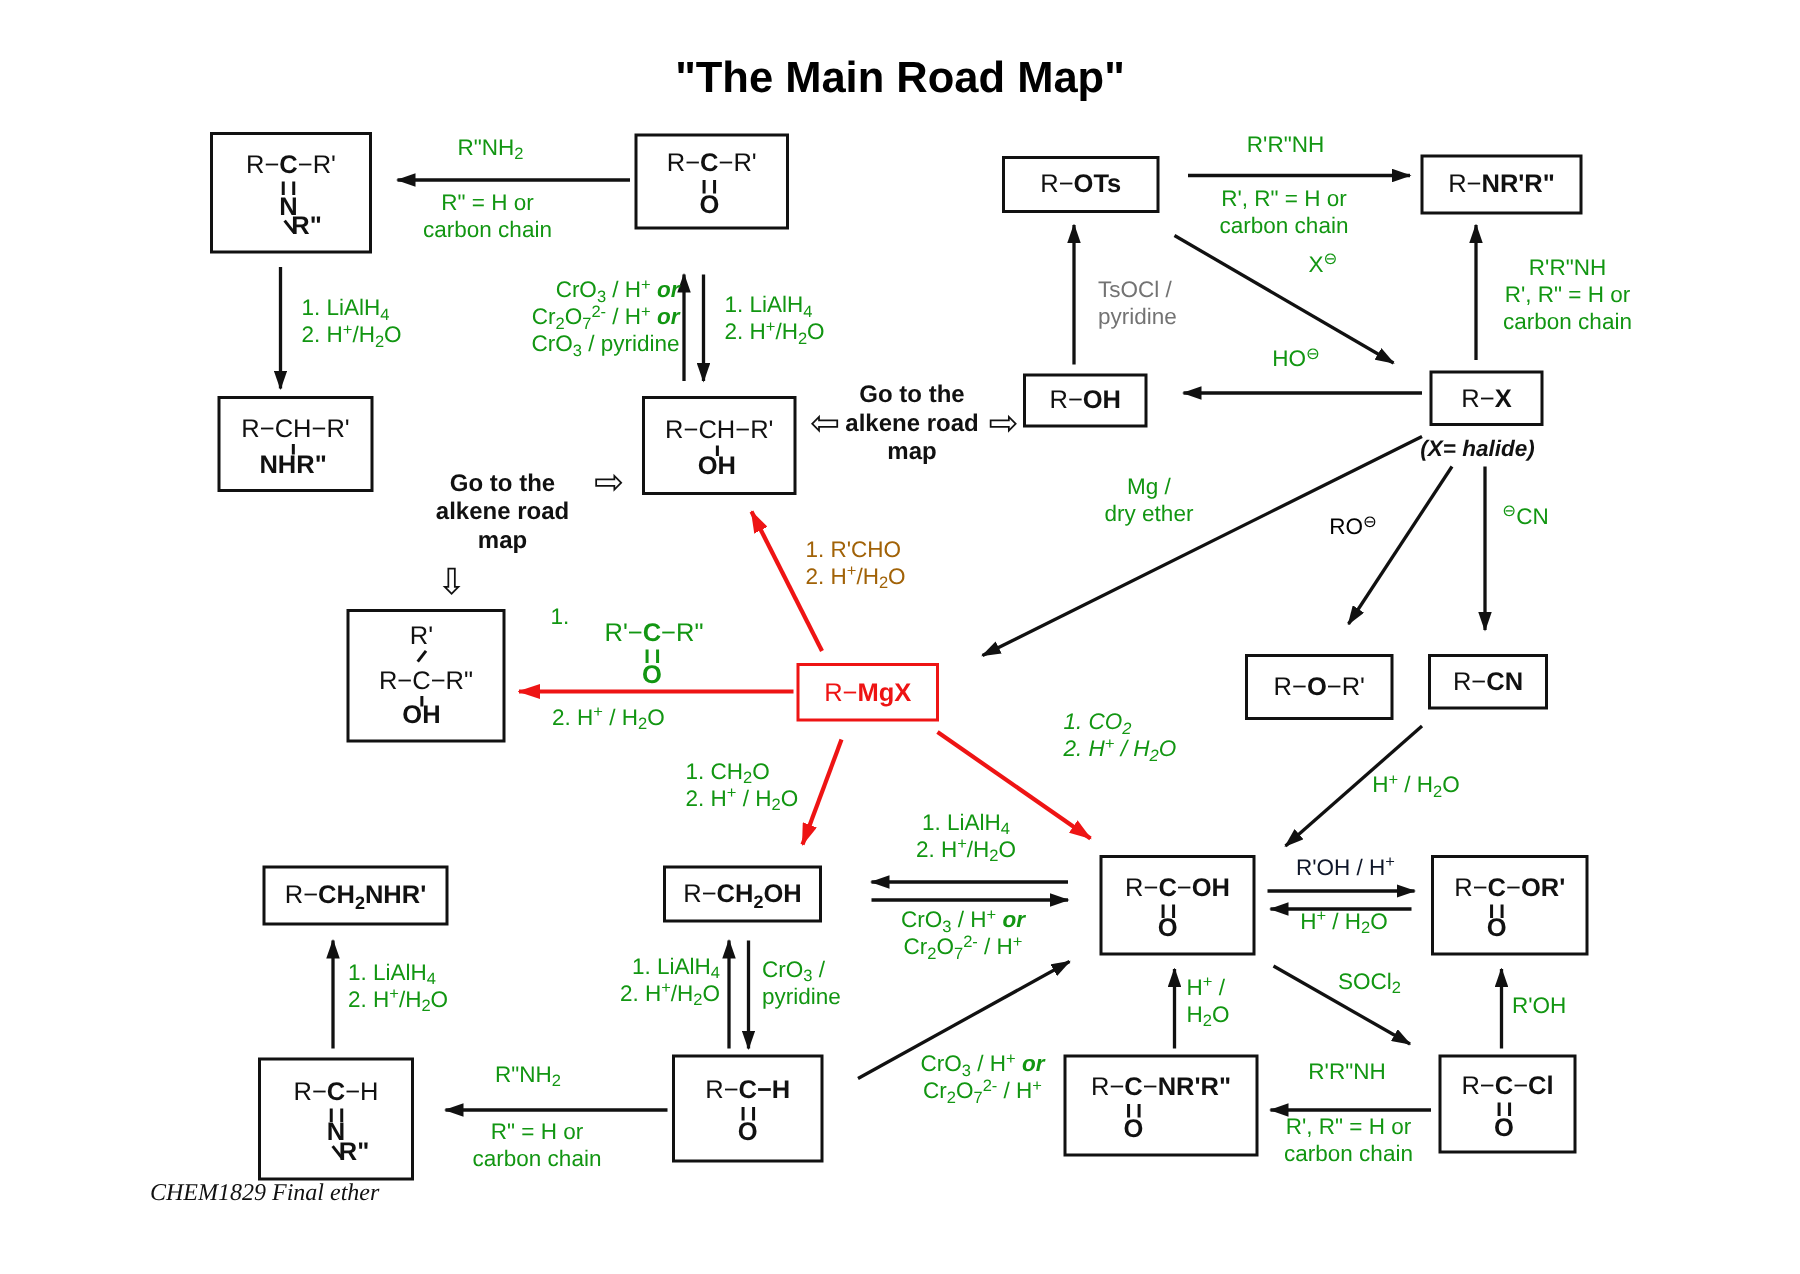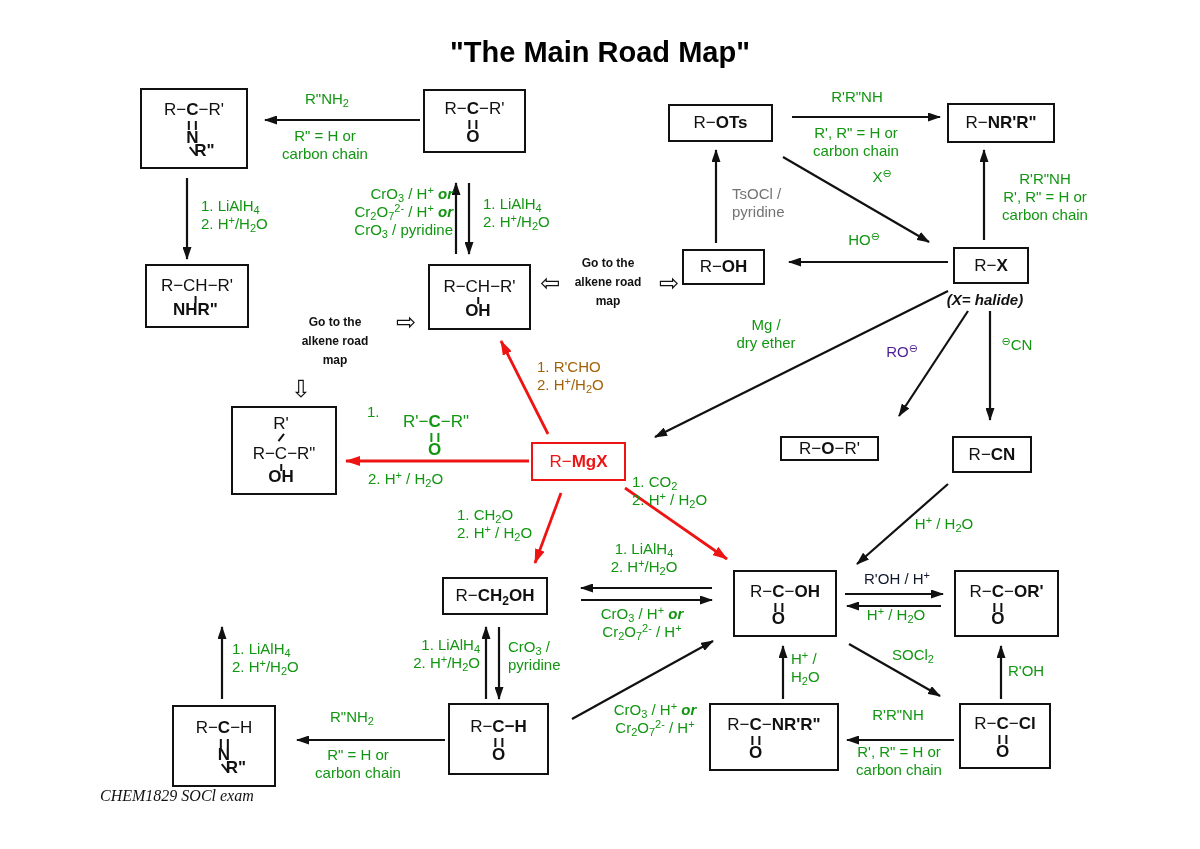--- a/index.html
+++ b/index.html
@@ -26,21 +26,21 @@
   .srow.diagrow{transform:translateX(11px);}
   .bond-dbond{display:inline-block;width:5px;height:9px;margin:1px 0;
               border-left:2px solid currentColor;border-right:2px solid currentColor;}
   .bond-tick{display:inline-block;width:2px;height:7px;background:currentColor;}
   .bond-diag{display:inline-block;width:2px;height:10px;background:currentColor;transform:rotate(-38deg);}
   .bond-diagup{display:inline-block;width:2px;height:9px;background:currentColor;transform:rotate(38deg);}
   .label{position:absolute;font-size:15px;line-height:18px;white-space:nowrap;}
   .label.center{transform:translateX(-50%);text-align:center;}
   .label.right{transform:translateX(-100%);text-align:right;}
   .label.black{color:#111;}
-  .label.bold{font-weight:bold;font-size:12px;line-height:19px;}
+  .label.bold{font-weight:bold;font-size:16px;line-height:19px;}
   .label.italic{font-style:italic;font-weight:bold;}
   .label .sup{font-size:11px;line-height:0;position:relative;top:-5px;}
   .label .sub{font-size:11px;line-height:0;position:relative;top:3px;}
   .label .bi{font-weight:bold;font-style:italic;}
   .blockarrow{position:absolute;font-size:24px;line-height:22px;color:#111;}
 </style>
 </head>
 <body>
 
 <div class="page">
@@ -161,21 +161,21 @@
               </span>
               <span class="srow" style="height: 13px;">
                 <span class="b">OH</span>
               </span>
             </span></span><span>−R"</span></div>
         <div style="height: 20px;"></div>
       </div>
       <div class="node" style="left: 531px; top: 442px; width: 95px; height: 39px; color: rgb(238, 20, 20); border-color: rgb(238, 20, 20);">
         <div class="mainline"><span>R−</span><span class="b">MgX</span></div>
       </div>
-      <div class="node" style="left: 780px; top: 436px; width: 99px; height: 25px;">
+      <div class="node" style="left: 830px; top: 436px; width: 99px; height: 44px;">
         <div class="mainline"><span>R−</span><span class="b">O</span><span>−R'</span></div>
       </div>
       <div class="node" style="left: 952px; top: 436px; width: 80px; height: 37px;">
         <div class="mainline"><span>R−</span><span class="b">CN</span></div>
       </div>
       <div class="node" style="left: 733px; top: 570px; width: 104px; height: 67px;">
         <div class="mainline"><span>R−</span><span class="b anchor">C<span class="below">
               <span class="srow" style="height: 11px;">
                 <span class="bond-dbond"></span>
               </span>
@@ -188,20 +188,23 @@
       <div class="node" style="left: 954px; top: 570px; width: 105px; height: 67px;">
         <div class="mainline"><span>R−</span><span class="b anchor">C<span class="below">
               <span class="srow" style="height: 11px;">
                 <span class="bond-dbond"></span>
               </span>
               <span class="srow" style="height: 13px;">
                 <span class="b">O</span>
               </span>
             </span></span><span>−</span><span class="b">OR'</span></div>
         <div style="height: 24px;"></div>
+      </div>
+      <div class="node" style="left: 175px; top: 577px; width: 124px; height: 40px;">
+        <div class="mainline"><span>R−</span><span class="b">CH</span><span class="b sub">2</span><span class="b">NHR'</span></div>
       </div>
       <div class="node" style="left: 442px; top: 577px; width: 106px; height: 38px;">
         <div class="mainline"><span>R−</span><span class="b">CH</span><span class="b sub">2</span><span class="b">OH</span></div>
       </div>
       <div class="node" style="left: 448px; top: 703px; width: 101px; height: 72px;">
         <div class="mainline"><span>R−</span><span class="b anchor">C<span class="below">
               <span class="srow" style="height: 11px;">
                 <span class="bond-dbond"></span>
               </span>
               <span class="srow" style="height: 13px;">
@@ -264,29 +267,29 @@
       <div class="label right" style="color: rgb(18, 150, 18); left: 453px; top: 185px;">CrO<span class="sub">3</span> / H<span class="sup">+</span> <span class="bi">or</span><br>Cr<span class="sub">2</span>O<span class="sub">7</span><span class="sup">2-</span> / H<span class="sup">+</span> <span class="bi">or</span><br>CrO<span class="sub">3</span> / pyridine</div>
       <div class="label left" style="color: rgb(18, 150, 18); left: 483px; top: 195px;">1. LiAlH<span class="sub">4</span><br>2. H<span class="sup">+</span>/H<span class="sub">2</span>O</div>
       <div class="label left" style="color: #737373; left: 732px; top: 185px;">TsOCl /<br>pyridine</div>
       <div class="label center" style="color: rgb(18, 150, 18); left: 857px; top: 88px;">R'R"NH</div>
       <div class="label center" style="color: rgb(18, 150, 18); left: 856px; top: 124px;">R', R" = H or<br>carbon chain</div>
       <div class="label center" style="color: rgb(18, 150, 18); left: 882px; top: 168px;">X<span class="sup">⊖</span></div>
       <div class="label center" style="color: rgb(18, 150, 18); left: 864px; top: 231px;">HO<span class="sup">⊖</span></div>
       <div class="label center" style="color: rgb(18, 150, 18); left: 1045px; top: 170px;">R'R"NH<br>R', R" = H or<br>carbon chain</div>
       <div class="label center black italic" style="left: 985px; top: 291px;">(X= halide)</div>
       <div class="label center" style="color: rgb(18, 150, 18); left: 766px; top: 316px;">Mg /<br>dry ether</div>
-      <div class="label center" style="color: #4c1d95; left: 902px; top: 343px;">RO<span class="sup">⊖</span></div>
+      <div class="label center" style="color: #000000; left: 902px; top: 343px;">RO<span class="sup">⊖</span></div>
       <div class="label center" style="color: rgb(18, 150, 18); left: 1017px; top: 336px;"><span class="sup">⊖</span>CN</div>
       <div class="label center black bold" style="left: 608px; top: 254px;">Go to the<br>alkene road<br>map</div>
       <div class="label center black bold" style="left: 335px; top: 313px;">Go to the<br>alkene road<br>map</div>
       <div class="label left" style="color: #a16207; left: 537px; top: 358px;">1. R'CHO<br>2. H<span class="sup">+</span>/H<span class="sub">2</span>O</div>
       <div class="label left" style="color: rgb(18, 150, 18); left: 367px; top: 403px;">1.</div>
       <div class="label left" style="color: rgb(18, 150, 18); left: 368px; top: 470px;">2. H<span class="sup">+</span> / H<span class="sub">2</span>O</div>
       <div class="label left" style="color: rgb(18, 150, 18); left: 457px; top: 506px;">1. CH<span class="sub">2</span>O<br>2. H<span class="sup">+</span> / H<span class="sub">2</span>O</div>
-      <div class="label left" style="color: rgb(18, 150, 18); left: 632px; top: 473px;">1. CO<span class="sub">2</span><br>2. H<span class="sup">+</span> / H<span class="sub">2</span>O</div>
+      <div class="label left" style="color: rgb(18, 150, 18); left: 709px; top: 473px; font-style: italic;">1. CO<span class="sub">2</span><br>2. H<span class="sup">+</span> / H<span class="sub">2</span>O</div>
       <div class="label center" style="color: rgb(18, 150, 18); left: 944px; top: 515px;">H<span class="sup">+</span> / H<span class="sub">2</span>O</div>
       <div class="label center" style="color: rgb(18, 150, 18); left: 644px; top: 540px;">1. LiAlH<span class="sub">4</span><br>2. H<span class="sup">+</span>/H<span class="sub">2</span>O</div>
       <div class="label center" style="color: rgb(18, 150, 18); left: 642px; top: 605px;">CrO<span class="sub">3</span> / H<span class="sup">+</span> <span class="bi">or</span><br>Cr<span class="sub">2</span>O<span class="sub">7</span><span class="sup">2-</span> / H<span class="sup">+</span></div>
       <div class="label right" style="color: rgb(18, 150, 18); left: 480px; top: 636px;">1. LiAlH<span class="sub">4</span><br>2. H<span class="sup">+</span>/H<span class="sub">2</span>O</div>
       <div class="label left" style="color: rgb(18, 150, 18); left: 508px; top: 638px;">CrO<span class="sub">3</span> /<br>pyridine</div>
       <div class="label left" style="color: rgb(18, 150, 18); left: 232px; top: 640px;">1. LiAlH<span class="sub">4</span><br>2. H<span class="sup">+</span>/H<span class="sub">2</span>O</div>
       <div class="label center" style="color: rgb(18, 150, 18); left: 352px; top: 708px;">R"NH<span class="sub">2</span></div>
       <div class="label center" style="color: rgb(18, 150, 18); left: 358px; top: 746px;">R" = H or<br>carbon chain</div>
       <div class="label center" style="color: rgb(18, 150, 18); left: 655px; top: 701px;">CrO<span class="sub">3</span> / H<span class="sup">+</span> <span class="bi">or</span><br>Cr<span class="sub">2</span>O<span class="sub">7</span><span class="sup">2-</span> / H<span class="sup">+</span></div>
       <div class="label center" style="color: #0f172a; left: 897px; top: 570px;">R'OH / H<span class="sup">+</span></div>
@@ -294,14 +297,14 @@
       <div class="label center" style="color: rgb(18, 150, 18); left: 913px; top: 646px;">SOCl<span class="sub">2</span></div>
       <div class="label left" style="color: rgb(18, 150, 18); left: 791px; top: 650px;">H<span class="sup">+</span> /<br>H<span class="sub">2</span>O</div>
       <div class="label left" style="color: rgb(18, 150, 18); left: 1008px; top: 662px;">R'OH</div>
       <div class="label center" style="color: rgb(18, 150, 18); left: 898px; top: 706px;">R'R"NH</div>
       <div class="label center" style="color: rgb(18, 150, 18); left: 899px; top: 743px;">R', R" = H or<br>carbon chain</div>
       <div class="blockarrow" style="left: 540px; top: 272px;">⇦</div>
       <div class="blockarrow" style="left: 659px; top: 272px;">⇨</div>
       <div class="blockarrow" style="left: 396px; top: 311px;">⇨</div>
       <div class="blockarrow" style="left: 291px; top: 378px;">⇩</div>
     </div>
-  <div class="footer">CHEM1829 SOCl exam</div>
+  <div class="footer">CHEM1829 Final ether</div>
 </div>
 
 </body></html>

